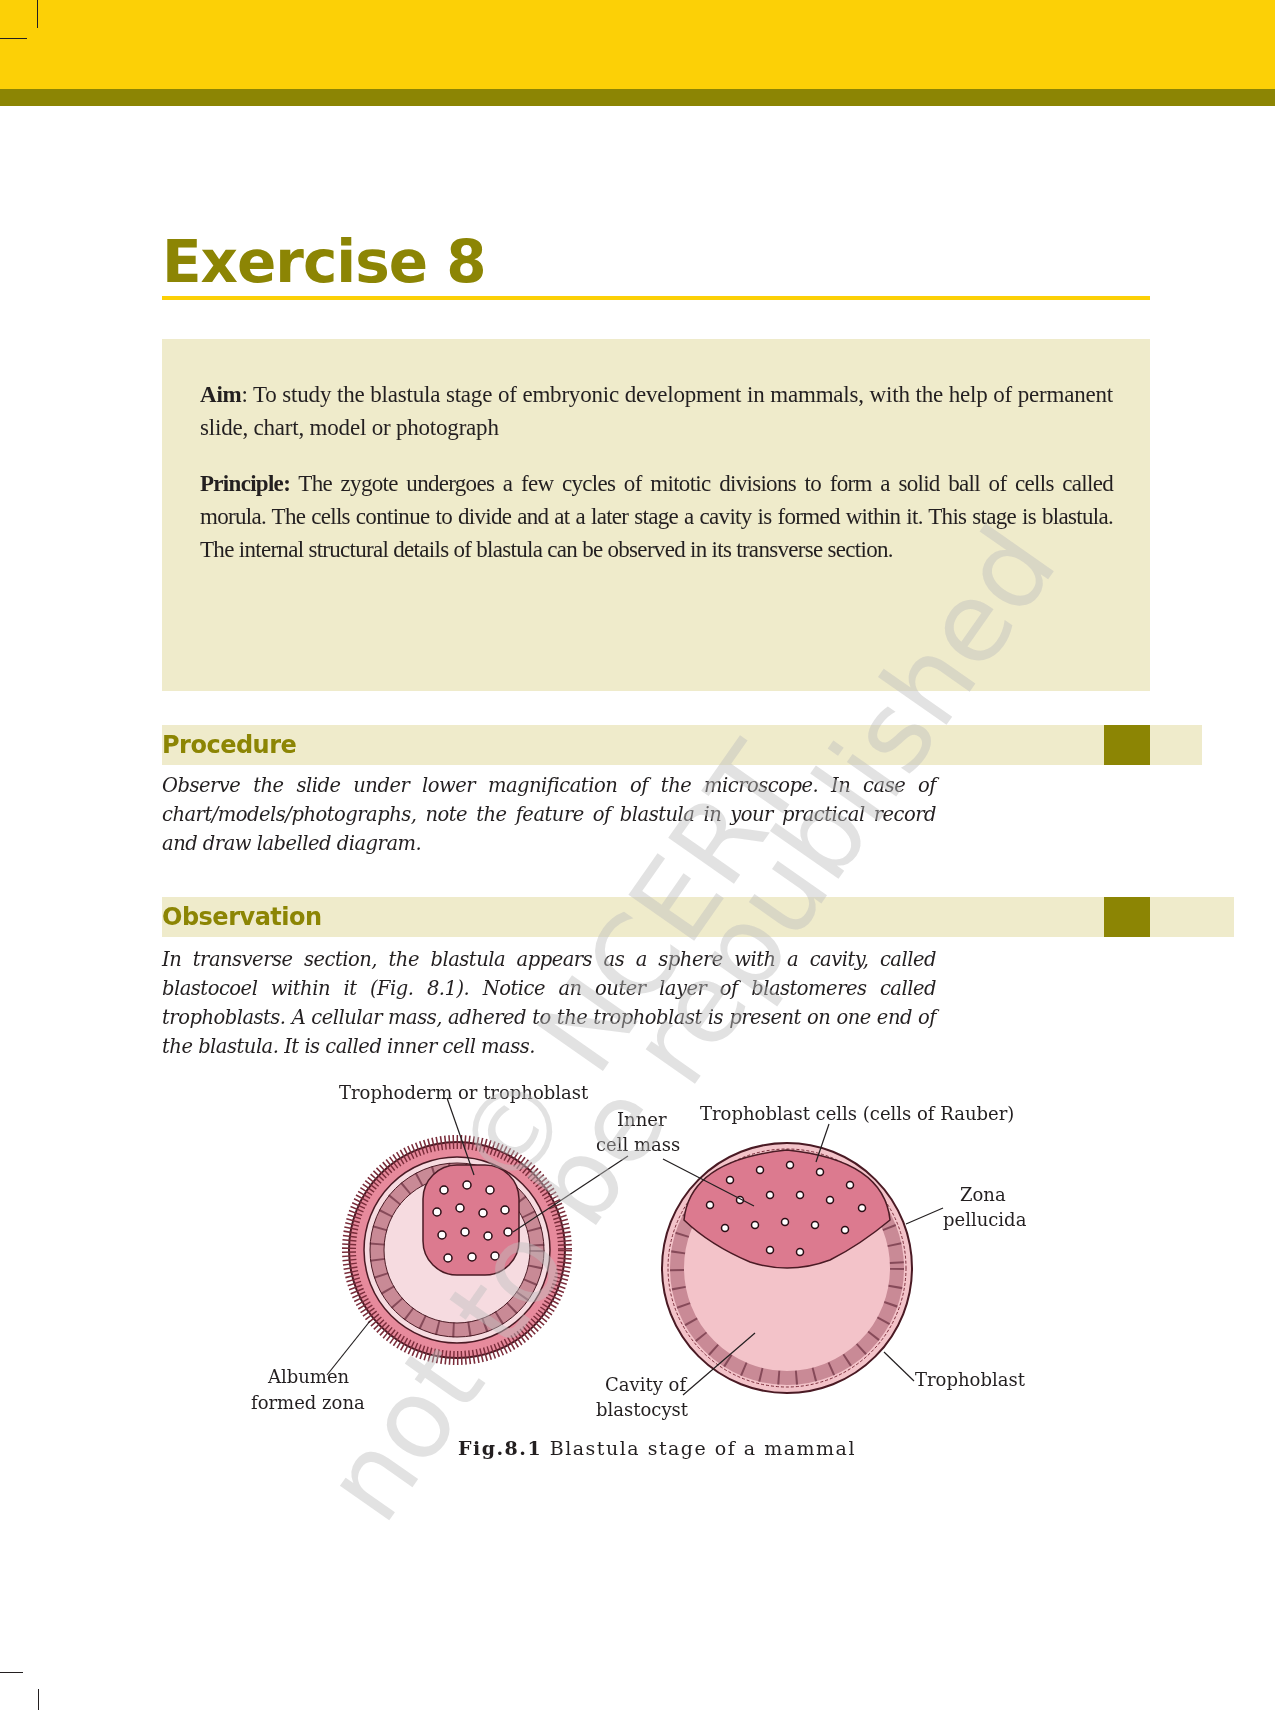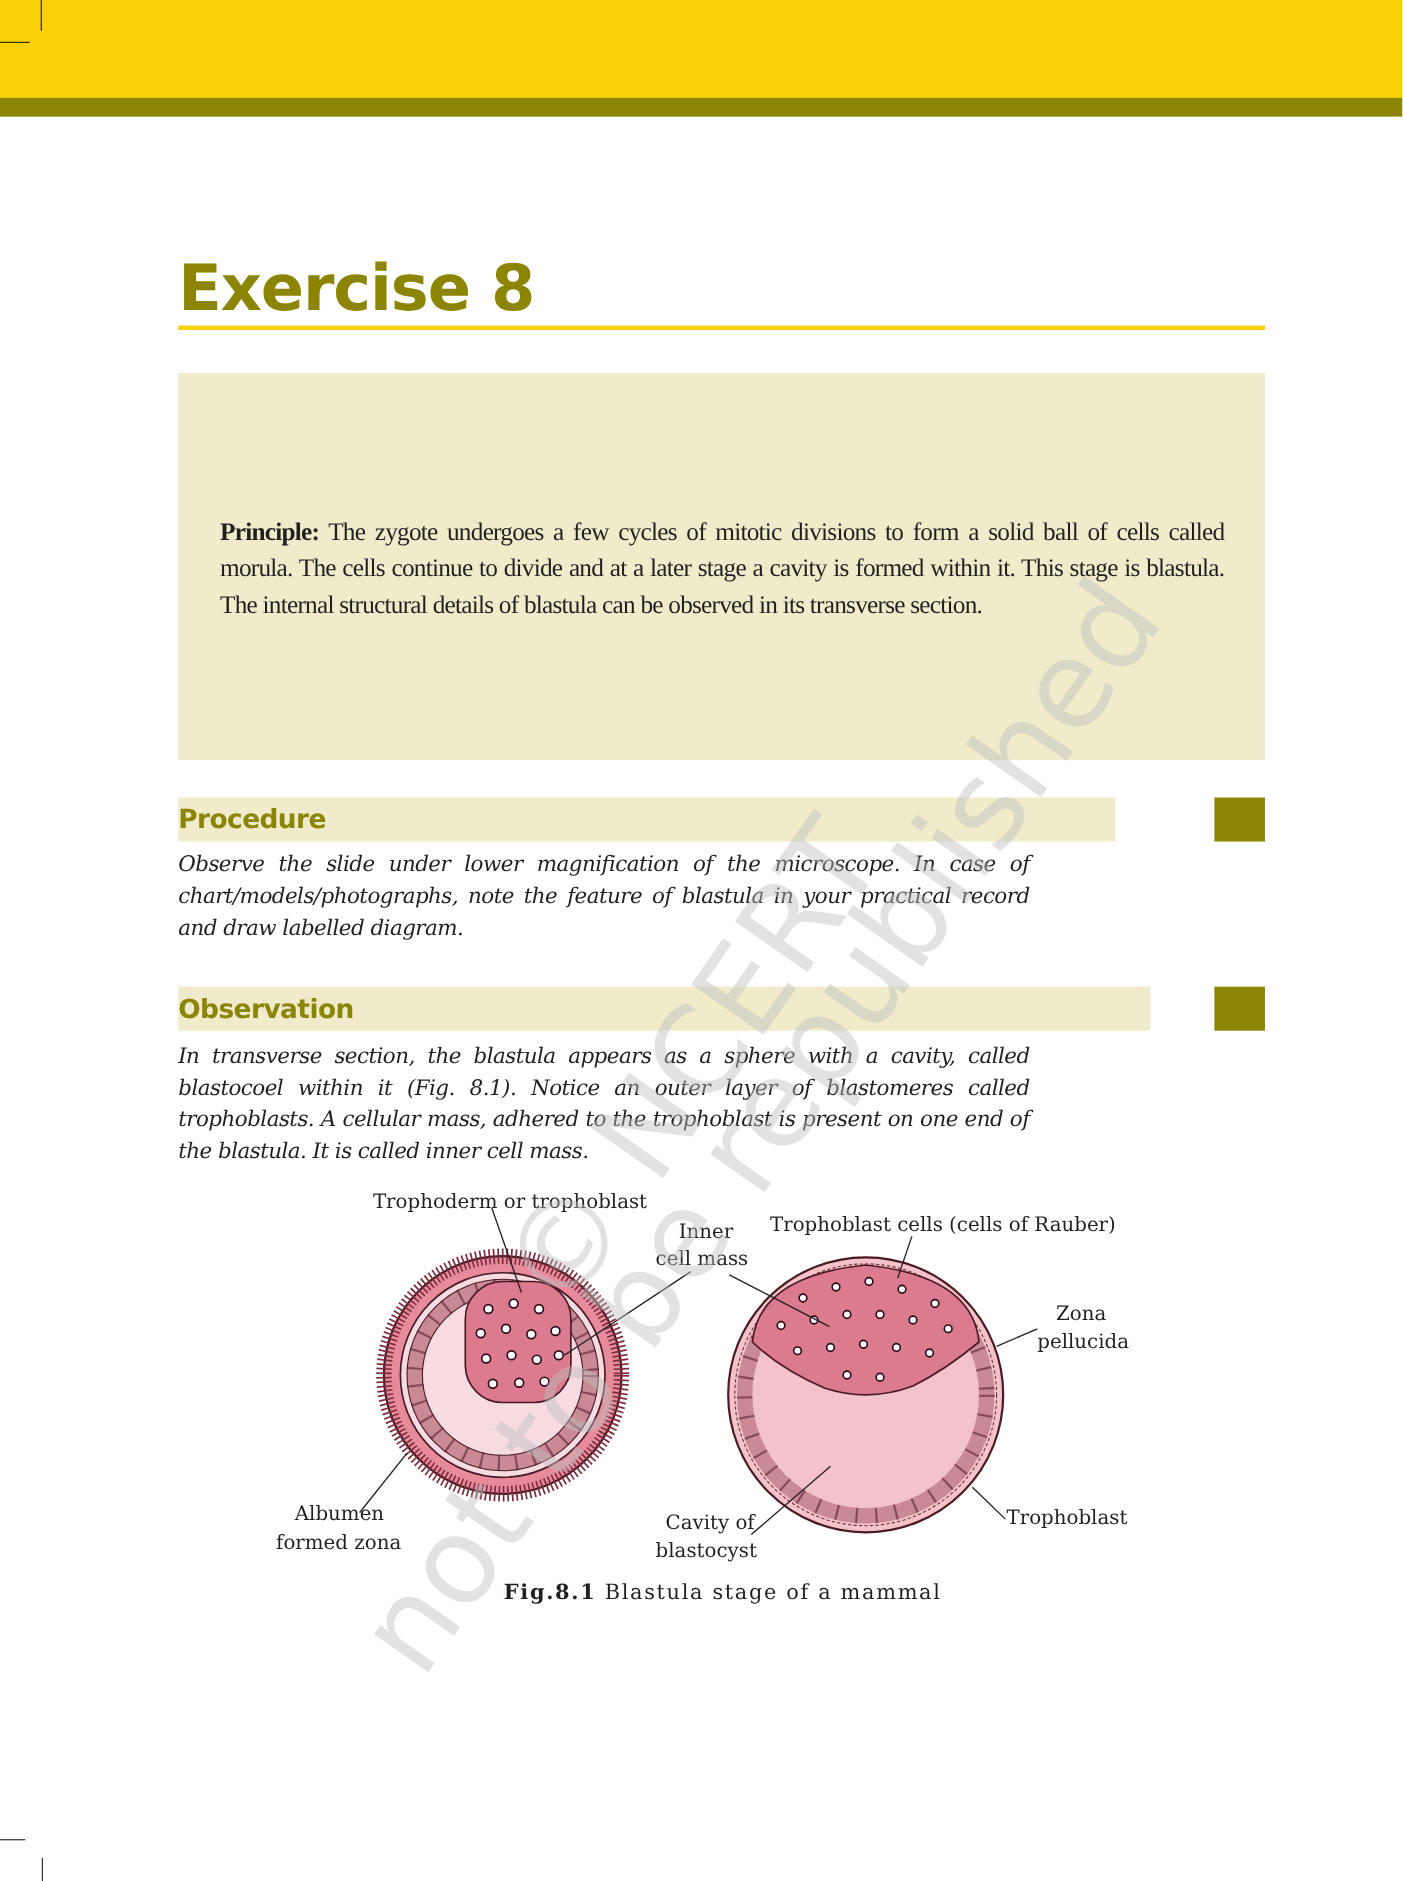--- a/index.html
+++ b/index.html
@@ -5,21 +5,21 @@
   html, body { margin:0; padding:0; }
   body { width:1275px; height:1710px; position:relative; background:#ffffff; overflow:hidden; font-family:"DejaVu Serif", serif; color:#231f20; }
   .top-band { position:absolute; left:0; top:0; width:1275px; height:89px; background:#fcd006; }
   .top-stripe { position:absolute; left:0; top:89px; width:1275px; height:17px; background:#8c8504; }
   .crop { position:absolute; background:#231f20; }
   .title { position:absolute; left:162px; top:228px; font-family:"DejaVu Sans", sans-serif; font-weight:bold; font-size:58px; color:#8c8504; letter-spacing:-1px; }
   .title-rule { position:absolute; left:162px; top:296px; width:988px; height:4px; background:#fcd006; }
   .aim-box { position:absolute; left:162px; top:339px; width:988px; height:352px; background:#efebcb; }
   .aim-p { position:absolute; left:38px; width:913px; font-family:"Liberation Serif", serif; font-size:23px; line-height:33px; text-align:justify; letter-spacing:-0.2px; }
   .aim-p b { font-weight:bold; }
-  .section-bar { position:absolute; left:162px; width:852px; height:40px; background:#efebcb; }
+  .section-bar { position:absolute; left:162px; width:1040px; height:40px; background:#efebcb; }
   .section-bar .lbl { position:absolute; left:0; top:6px; font-family:"DejaVu Sans", sans-serif; font-weight:bold; font-size:24px; color:#8c8504; letter-spacing:-0.5px; }
   .section-tab { position:absolute; left:1104px; width:46px; height:40px; background:#8c8504; }
   .body-p { position:absolute; left:162px; width:774px; font-family:"DejaVu Serif", serif; font-size:19.5px; line-height:29px; text-align:justify; letter-spacing:-0.5px;font-style:italic; }
   .watermark { position:absolute; font-family:"DejaVu Sans", sans-serif; font-size:110px; color:rgba(190,190,190,0.45); transform:rotate(-55deg); transform-origin:left top; white-space:nowrap; pointer-events:none; }
   .label { position:absolute; font-family:"DejaVu Serif", serif; font-size:18px; line-height:24px; color:#231f20; text-align:center; white-space:nowrap; }
   .caption { position:absolute; left:458px; top:1437px; font-family:"DejaVu Serif", serif; font-size:19px; letter-spacing:1.5px; }
   .caption b { font-weight:bold; }
   svg.fig { position:absolute; left:0; top:0; }
 </style>
 </head>
@@ -30,20 +30,23 @@
 
 <div class="crop" style="left:37px;top:0;width:1px;height:28px;"></div>
 <div class="crop" style="left:0;top:38px;width:27px;height:1px;"></div>
 <div class="crop" style="left:0;top:1672px;width:23px;height:1px;"></div>
 <div class="crop" style="left:38px;top:1689px;width:1px;height:21px;"></div>
 
 <div class="title">Exercise 8</div>
 <div class="title-rule"></div>
 
 <div class="aim-box">
+  <div class="aim-p" style="top:39px;">
+    <b>Aim</b><span>: To study the blastula stage of embryonic development in mammals, with the help of permanent slide, chart, model or photograph</span>
+  </div>
   <div class="aim-p" style="top:128px; letter-spacing:-0.7px;">
     <b>Principle:</b><span> The zygote undergoes a few cycles of mitotic divisions to form a solid ball of cells called morula. The cells continue to divide and at a later stage a cavity is formed within it. This stage is blastula. The internal structural details of blastula can be observed in its transverse section.</span>
   </div>
 </div>
 
 <div class="section-bar" style="top:725px;">
   <span class="lbl">Procedure</span>
 </div>
 <div class="section-tab" style="top:725px;"></div>
 <div class="body-p" style="top:771px;">Observe the slide under lower magnification of the microscope. In case of chart/models/photographs, note the feature of blastula in your practical record and draw labelled diagram.</div>

